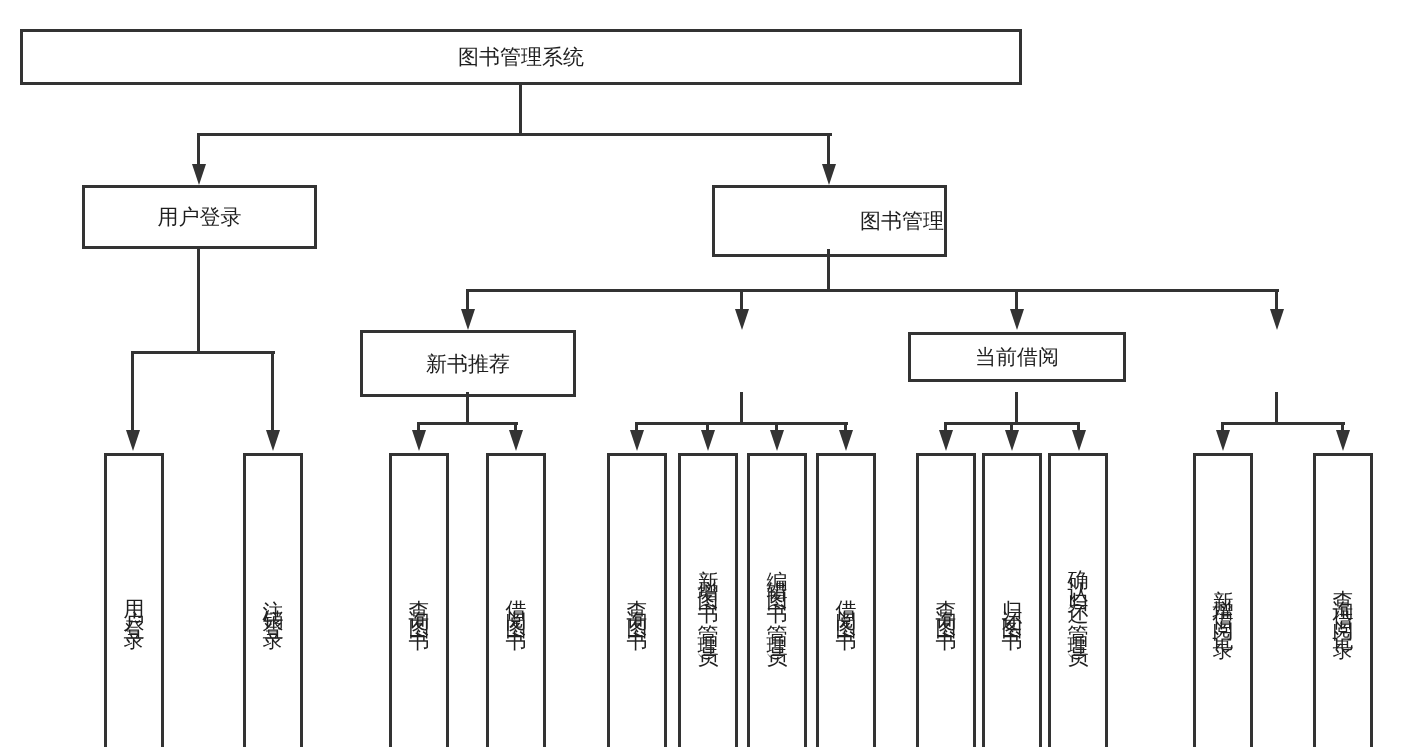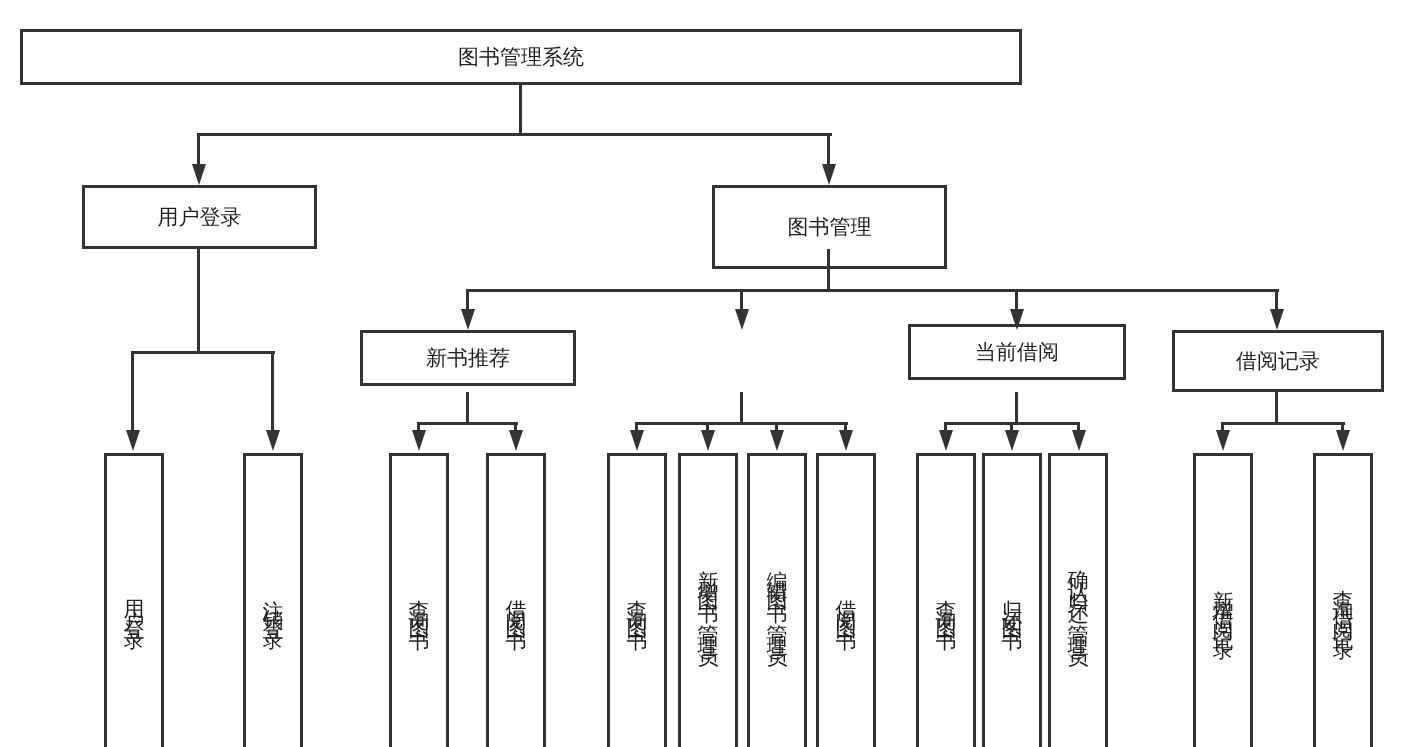--- a/index.html
+++ b/index.html
@@ -36,36 +36,33 @@
 <div id="canvas">
 
   <div class="box" style="left:20px;top:13px;width:1002px;height:56px;">
     <span>图书管理系统</span>
   </div>
 
   <div class="box" style="left:82px;top:169px;width:235px;height:64px;">
     <span>用户登录</span>
   </div>
 
-  <div class="box" style="left:712px;top:169px;width:235px;height:84px;">
+  <div class="box" style="left:712px;top:169px;width:235px;height:72px;justify-content:flex-end;">
     <span>图书管理</span>
   </div>
 
-  <div class="box" style="left:360px;top:314px;width:216px;height:56px;">
+  <div class="box" style="left:360px;top:314px;width:216px;height:67px;">
     <span>新书推荐</span>
   </div>
 
 
-  <div class="box" style="left:908px;top:308px;width:218px;height:56px;">
+  <div class="box" style="left:908px;top:316px;width:218px;height:50px;">
     <span>当前借阅</span>
   </div>
 
-  <div class="box" style="left:1172px;top:314px;width:212px;height:62px;">
-    <span>借阅记录</span>
-  </div>
 
   <div class="box leaf" style="left:104px;top:437px;width:60px;height:299px;">用户登录</div>
 
   <div class="box leaf" style="left:243px;top:437px;width:60px;height:299px;">注销登录</div>
 
   <div class="box leaf" style="left:389px;top:437px;width:60px;height:299px;">查询图书</div>
 
   <div class="box leaf" style="left:486px;top:437px;width:60px;height:299px;">借阅图书</div>
 
   <div class="box leaf" style="left:607px;top:437px;width:60px;height:299px;">查询图书</div>

